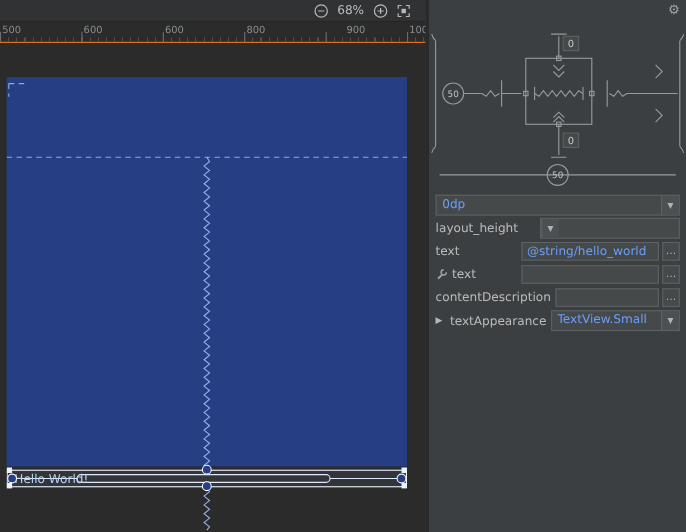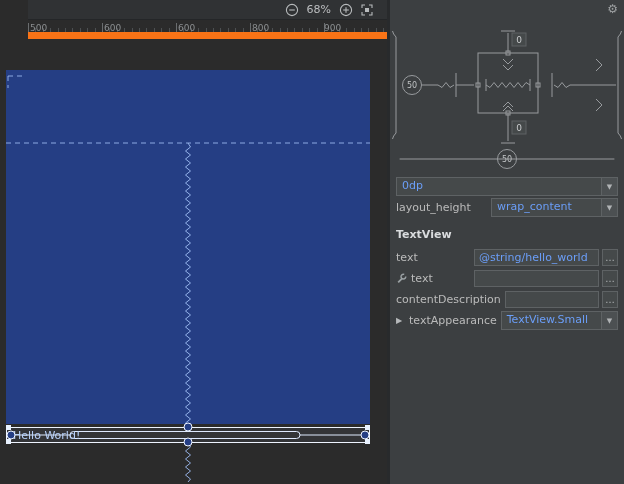--- a/index.html
+++ b/index.html
@@ -6,30 +6,30 @@
   html,body { margin:0; padding:0; }
   body {
     width:624px; height:484px; overflow:hidden;
     background:#2b2b2b;
     font-family:"DejaVu Sans", sans-serif;
     font-size:11px; color:#bbbbbb;
   }
   .app { display:flex; width:624px; height:484px; }
 
   
-  .left-pane { width:387px; position:relative; background:#2b2b2b;padding-left:28px; }
+  .left-pane { width:387px; position:relative; background:#2b2b2b; }
   .canvas-toolbar {
     height:20px; background:#303234; border-bottom:1px solid #242628;
     display:flex; align-items:center; justify-content:flex-end;
     padding-right:14px; gap:8px;
   }
   .tbtn { background:none; border:none; padding:0; margin:0; display:flex; align-items:center; cursor:default; }
   .zoom-level { color:#bcbec0; font-size:11px; }
 
-  .ruler { height:19px; background:#2b2b2b; border-bottom:7px solid #f97316; position:relative; }
+  .ruler { height:19px; background:#2b2b2b; border-bottom:1px solid #f97316; position:relative; }
   .ruler-minor { position:absolute; left:0; right:0; bottom:0; height:4px;
     background:repeating-linear-gradient(90deg,#4d5052 0 1px,transparent 1px 7.4px); }
   .ruler-major { position:absolute; bottom:0; width:1px; height:9px; background:#6a6d6f; }
   .ruler-label { position:absolute; top:3px; font-size:9px; color:#8b8e90; white-space:nowrap; }
 
   .canvas { position:absolute; top:40px; left:0; right:0; bottom:0; background:#2b2b2b; overflow:hidden; }
   .blueprint { position:absolute; left:6px; top:30px; width:364px; height:354px; background:#253e84; }
   .blueprint svg { position:absolute; left:0; top:0; }
 
   .bp-dash   { stroke:#9fbdf3; stroke-width:1; stroke-dasharray:5 4; opacity:.85; fill:none; }
@@ -109,21 +109,21 @@
       <div class="ruler-major" style="left:0px"></div>
       <div class="ruler-major" style="left:74px"></div>
       <div class="ruler-major" style="left:148px"></div>
       <div class="ruler-major" style="left:222px"></div>
       <div class="ruler-major" style="left:296px"></div>
       <div class="ruler-major" style="left:370px"></div>
       <span class="ruler-label" style="left:2px">500</span>
       <span class="ruler-label" style="left:76px">600</span>
       <span class="ruler-label" style="left:150px">600</span>
       <span class="ruler-label" style="left:224px">800</span>
-      <span class="ruler-label" style="left:296px">900</span>
+      <span class="ruler-label" style="left:315px">900</span>
       <span class="ruler-label" style="left:372px">100</span>
     </div>
 
     <div class="canvas">
       <div class="blueprint">
         <svg width="364" height="414" viewBox="0 0 364 414">
 
           <path d="M2 6 H16" class="bp-dash"></path>
           <path d="M2 6 V18" class="bp-dash"></path>
 
@@ -216,26 +216,24 @@
 
     <div class="attr-row">
       <div class="combo">
         <span class="combo-value">0dp</span>
         <span class="combo-arrow">▼</span>
       </div>
     </div>
     <div class="attr-row">
       <span class="attr-label">layout_height</span>
       <div class="combo">
-        <span class="combo-value">wrap_content</span>
         <span class="combo-arrow">▼</span>
       </div>
     </div>
 
-    <div class="section-header">TextView</div>
 
     <div class="field-row">
       <span class="field-label">
         <span>text</span>
       </span>
       <input class="text-input" value="@string/hello_world" style="">
       <button class="more-btn">…</button>
     </div>
 
     <div class="field-row">

